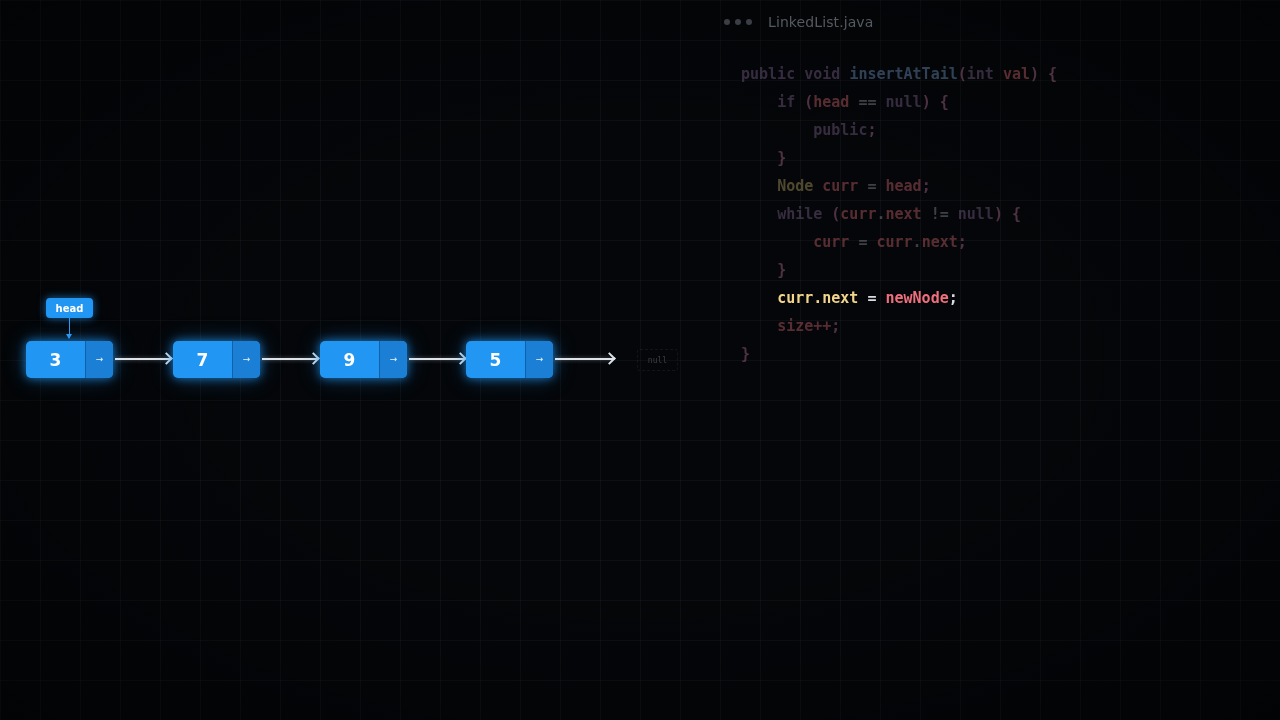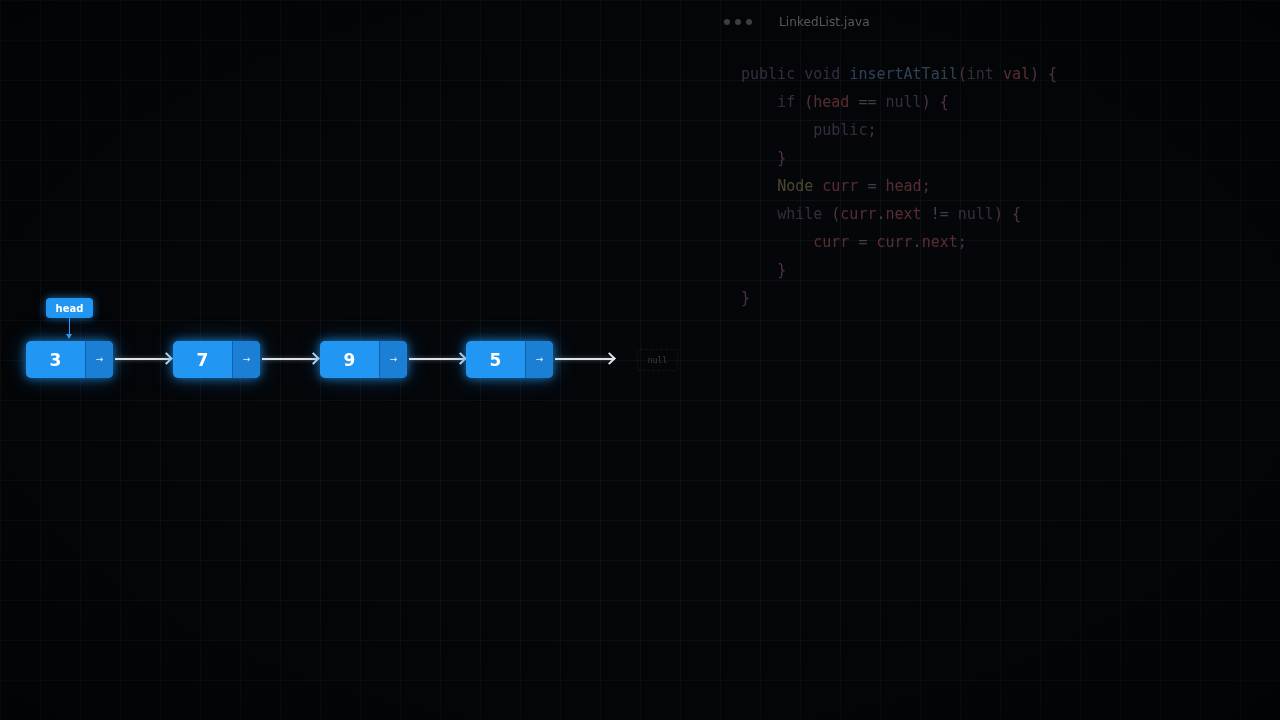--- a/index.html
+++ b/index.html
@@ -14,25 +14,25 @@
     font-family:"DejaVu Sans", sans-serif;
   }
   .vignette {
     position:absolute; inset:0;
     background: radial-gradient(ellipse at 50% 50%, rgba(0,0,0,0) 40%, rgba(0,0,0,0.45) 100%);
     pointer-events:none;
   }
   
   .titlebar { position:absolute; left:724px; top:15px; height:14px; display:flex; align-items:center; }
   .dot { width:6px; height:6px; border-radius:50%; background:#3b3f45; margin-right:5px; }
-  .title { font-family:"DejaVu Sans", sans-serif; font-size:12px; color:#555a61; margin-left:22px; letter-spacing:0.1px; }
+  .title { font-family:"DejaVu Sans", sans-serif; font-size:14px; color:#555a61; margin-left:11px; letter-spacing:0.1px; }
 
   
   .code { position:absolute; left:741px; top:62px; font-family:"DejaVu Sans Mono", monospace; font-size:15px; }
-  .line { height:28px; line-height:24px; white-space:pre; }
+  .line { height:28px; line-height:24px; white-space:pre;font-weight:bold; }
   .dim { opacity:0.38; }
   .kw { color:#8a6a9a; }
   .fn { color:#7aa2d6; }
   .ty { color:#c9b26a; }
   .var { color:#e06c75; }
   .plain { color:#9aa0a8; }
   .punc { color:#c678a0; }
   .hl-yellow { color:#f0d58a; }
   .hl-red { color:#ef6f7d; }
   .hl-plain { color:#d8dce2; }
@@ -97,20 +97,22 @@
 
 <div class="code" id="code">
     <div class="line dim"><span></span><span class="kw">public</span><span class="plain"> </span><span class="kw">void</span><span class="plain"> </span><span class="fn">insertAtTail</span><span class="punc">(</span><span class="kw">int</span><span class="plain"> </span><span class="var">val</span><span class="punc">)</span><span class="plain"> </span><span class="punc">{</span></div>
     <div class="line dim"><span>    </span><span class="kw">if</span><span class="plain"> </span><span class="punc">(</span><span class="var">head</span><span class="plain"> == </span><span class="kw">null</span><span class="punc">)</span><span class="plain"> </span><span class="punc">{</span></div>
     <div class="line dim"><span>        </span><span class="kw">public</span><span class="punc">;</span></div>
     <div class="line dim"><span>    </span><span class="punc">}</span></div>
     <div class="line dim"><span>    </span><span class="ty">Node</span><span class="plain"> </span><span class="var">curr</span><span class="plain"> = </span><span class="var">head</span><span class="punc">;</span></div>
     <div class="line dim"><span>    </span><span class="kw">while</span><span class="plain"> </span><span class="punc">(</span><span class="var">curr</span><span class="plain">.</span><span class="var">next</span><span class="plain"> != </span><span class="kw">null</span><span class="punc">)</span><span class="plain"> </span><span class="punc">{</span></div>
     <div class="line dim"><span>        </span><span class="var">curr</span><span class="plain"> = </span><span class="var">curr</span><span class="plain">.</span><span class="var">next</span><span class="punc">;</span></div>
     <div class="line dim"><span>    </span><span class="punc">}</span></div>
+    <div class="line"><span>    </span><span class="hl-yellow">curr.next</span><span class="hl-plain"> = </span><span class="hl-red">newNode</span><span class="hl-plain">;</span></div>
+    <div class="line dim"><span>    </span><span class="var">size++</span><span class="punc">;</span></div>
     <div class="line dim"><span></span><span class="punc">}</span></div>
   </div>
 
 <div class="head-tag">head</div>
 <div class="head-line"></div>
 
 <div class="node" style="left:26px;">
   <div class="val">3</div>
   <div class="ptr">
       <span class="mini-arrow">→</span>

